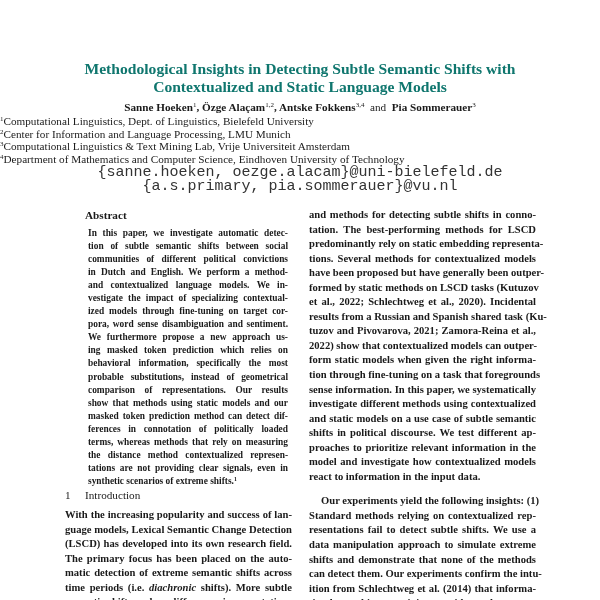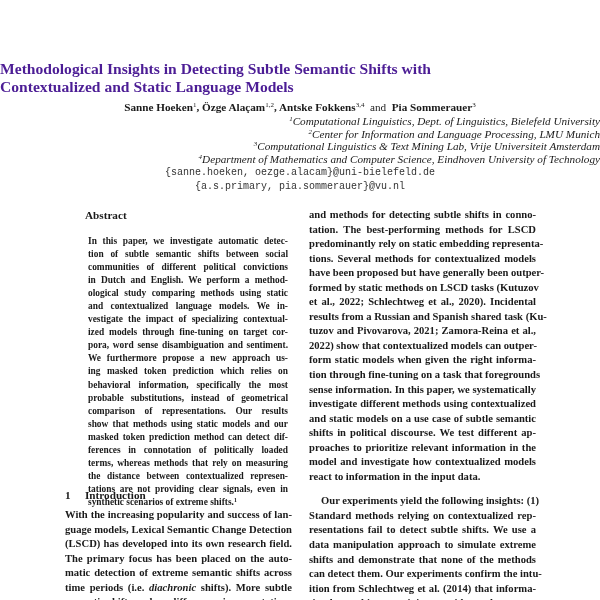--- a/index.html
+++ b/index.html
@@ -1,37 +1,37 @@
 <!DOCTYPE html>
 <html><head>
 <meta charset="utf-8">
 <style>
   html, body { margin: 0; padding: 0; background: #ffffff; }
   body { width: 600px; height: 600px; overflow: hidden; position: relative;
          font-family: "Liberation Serif", "DejaVu Serif", serif; color: #1a1a1a; }
   .page { position: absolute; left: 0; top: 0; width: 600px; height: 600px; }
-  .title { position: absolute; left: 0; top: 60px; width: 600px; text-align: left;
-           font-weight: bold; font-size: 15.6px; line-height: 18px; color: #4c1d95; }
+  .title { position: absolute; left: 0; top: 60px; width: 600px; text-align: center;
+           font-weight: bold; font-size: 15.6px; line-height: 18px; color: #0f766e; }
   .authors { position: absolute; left: 0; top: 101px; width: 600px; text-align: center;
              font-size: 11.2px; line-height: 13px; }
   .authors b { font-weight: bold; }
   .authors sup { font-size: 7px; vertical-align: 4px; line-height: 0; }
-  .affils { position: absolute; left: 0; top: 115px; width: 600px; text-align: right;
-            font-size: 11.2px; line-height: 12.6px; font-style: italic; }
+  .affils { position: absolute; left: 0; top: 115px; width: 600px; text-align: left;
+            font-size: 11.2px; line-height: 12.6px; }
   .affils sup { font-size: 7px; vertical-align: 4px; line-height: 0; }
   .emails { position: absolute; left: 0; top: 166px; width: 600px; text-align: center;
-            font-family: "Liberation Mono", "DejaVu Sans Mono", monospace; font-size: 10px; line-height: 14px; color: #333; }
+            font-family: "Liberation Mono", "DejaVu Sans Mono", monospace; font-size: 15px; line-height: 14px; color: #333; }
   .abstract-title { position: absolute; left: 85px; top: 209px; width: 205px; text-align: left;
                     font-weight: bold; font-size: 11.2px; }
-  .abstract { position: absolute; left: 88px; top: 235px; width: 200px; font-size: 9.4px;
+  .abstract { position: absolute; left: 88px; top: 227px; width: 200px; font-size: 9.4px;
               line-height: 13.05px; text-align: justify; hyphens: manual; }
   .abstract .ln, .col .ln { display: block; white-space: nowrap; text-align-last: justify; font-weight: bold; }
   .abstract .ln.last, .col .ln.last { text-align-last: left; }
   .abstract sup { font-size: 6px; vertical-align: 3px; line-height: 0; }
-  .section { position: absolute; left: 65px; top: 489px; font-weight: bold; font-size: 11.2px; }
+  .section { position: absolute; left: 65px; top: 489px; font-weight: normal; font-size: 11.2px; }
   .section .num { display: inline-block; width: 20px; }
   .col { position: absolute; font-size: 10.6px; line-height: 14.55px; }
   .col.left { left: 65px; top: 508px; width: 227px; }
   .col.right { left: 309px; top: 208px; width: 227px; }
   .indent { padding-left: 12px; }
   .para-gap { height: 10px; display: block; }
   i { font-style: italic; text-align: center; }
 </style>
 </head>
 <body>
@@ -59,35 +59,34 @@
     <div>{a.s.primary, pia.sommerauer}@vu.nl</div>
   </div>
 
   <div class="abstract-title">Abstract</div>
 
   <div class="abstract">
     <span class="ln">In this paper, we investigate automatic detec-</span>
     <span class="ln">tion of subtle semantic shifts between social</span>
     <span class="ln">communities of different political convictions</span>
     <span class="ln">in Dutch and English. We perform a method-</span>
-    <span class="ln">ological study comparing methods using static</span>
     <span class="ln">and contextualized language models. We in-</span>
     <span class="ln">vestigate the impact of specializing contextual-</span>
     <span class="ln">ized models through fine-tuning on target cor-</span>
     <span class="ln">pora, word sense disambiguation and sentiment.</span>
     <span class="ln">We furthermore propose a new approach us-</span>
     <span class="ln">ing masked token prediction which relies on</span>
     <span class="ln">behavioral information, specifically the most</span>
     <span class="ln">probable substitutions, instead of geometrical</span>
     <span class="ln">comparison of representations. Our results</span>
     <span class="ln">show that methods using static models and our</span>
     <span class="ln">masked token prediction method can detect dif-</span>
     <span class="ln">ferences in connotation of politically loaded</span>
     <span class="ln">terms, whereas methods that rely on measuring</span>
-    <span class="ln">the distance between contextualized represen-</span>
+    <span class="ln">the distance method contextualized represen-</span>
     <span class="ln">tations are not providing clear signals, even in</span>
     <span class="ln last"><span>synthetic scenarios of extreme shifts.</span><sup>1</sup></span>
   </div>
 
   <div class="section">
     <span class="num">1</span><span>Introduction</span>
   </div>
 
   <div class="col left">
     <span class="ln">With the increasing popularity and success of lan-</span>

